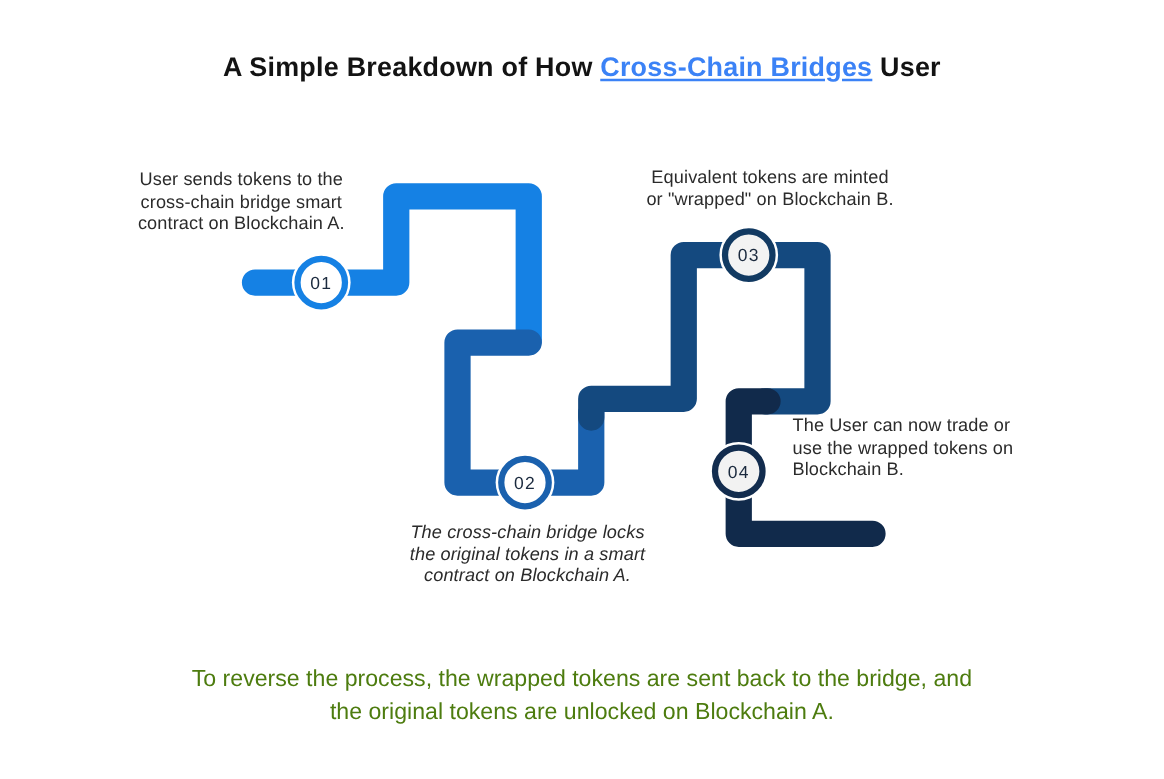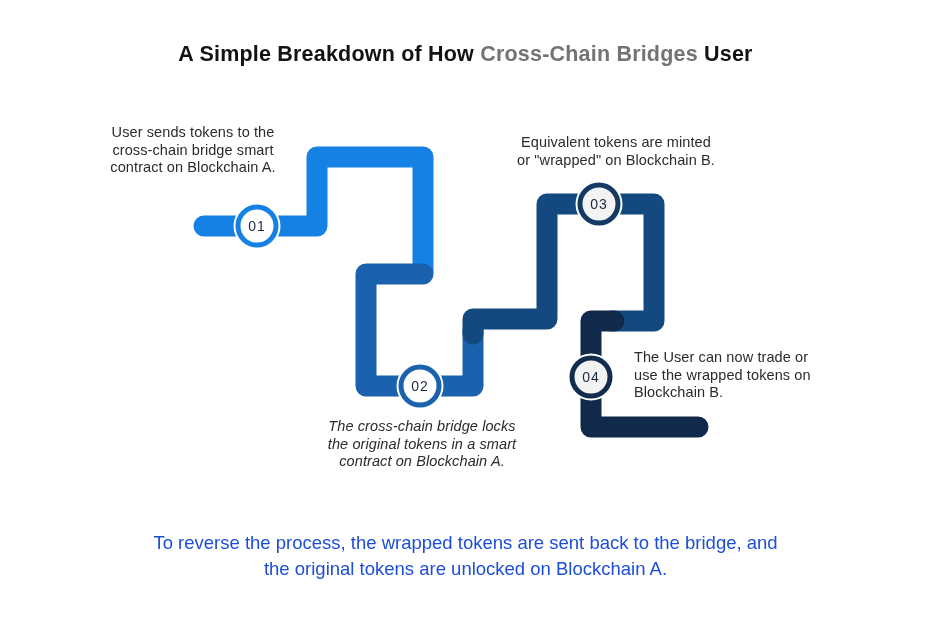--- a/index.html
+++ b/index.html
@@ -18,44 +18,44 @@
   }
   #diagram-svg{position:absolute;left:0;top:0;}
   .note{
     position:absolute;
     font-size:14.5px;line-height:17.5px;
     color:#2b2b2b;
     white-space:pre-line;
     text-align:center;
     letter-spacing:.1px;
   }
-  #note-step1{left:94px;top:124px;width:198px;}
+  #note-step1{left:94px;top:136px;width:198px;}
   #note-step3{left:476px;top:134px;width:280px;}
   #note-step2{left:300px;top:418px;width:244px;font-style:italic;}
-  #note-step4{left:634px;top:349px;width:212px;text-align:left;}
+  #note-step4{left:634px;top:333px;width:212px;text-align:left;}
   #footer-note{
     position:absolute;left:0;right:0;top:530px;
     text-align:center;
     font-size:18.5px;line-height:25.5px;
-    color:#1d4ed8;
+    color:#4d7c0f;
     white-space:pre-line;
   }
   .marker-number{
     font-family:"Liberation Sans",sans-serif;
     font-size:14px;
     letter-spacing:1px;
   }
 </style>
 </head>
 <body>
 
 <div id="canvas">
 
   <div id="title">
-    <span>A Simple Breakdown of How </span><span style="color: #737373;">Cross-Chain Bridges</span><span> User</span>
+    <span>A Simple Breakdown of How </span><span style="color: #3b82f6; text-decoration: underline;">Cross-Chain Bridges</span><span> User</span>
   </div>
 
   <svg id="diagram-svg" width="931" height="623" viewBox="0 0 931 623">
 
     <path fill="none" stroke-width="21" stroke-linecap="round" stroke-linejoin="round" d="M 204 226 L 317 226 L 317 157 L 423 157 L 423 272" stroke="#1581E4"></path>
 
     <path fill="none" stroke-width="21" stroke-linecap="round" stroke-linejoin="round" d="M 423 274 L 366 274 L 366 386 L 473 386 L 473 330" stroke="#1A61AE"></path>
 
     <path fill="none" stroke-width="21" stroke-linecap="round" stroke-linejoin="round" d="M 473 334 L 473 319 L 547 319 L 547 204 L 654 204 L 654 321 L 612 321" stroke="#14497F"></path>
 

